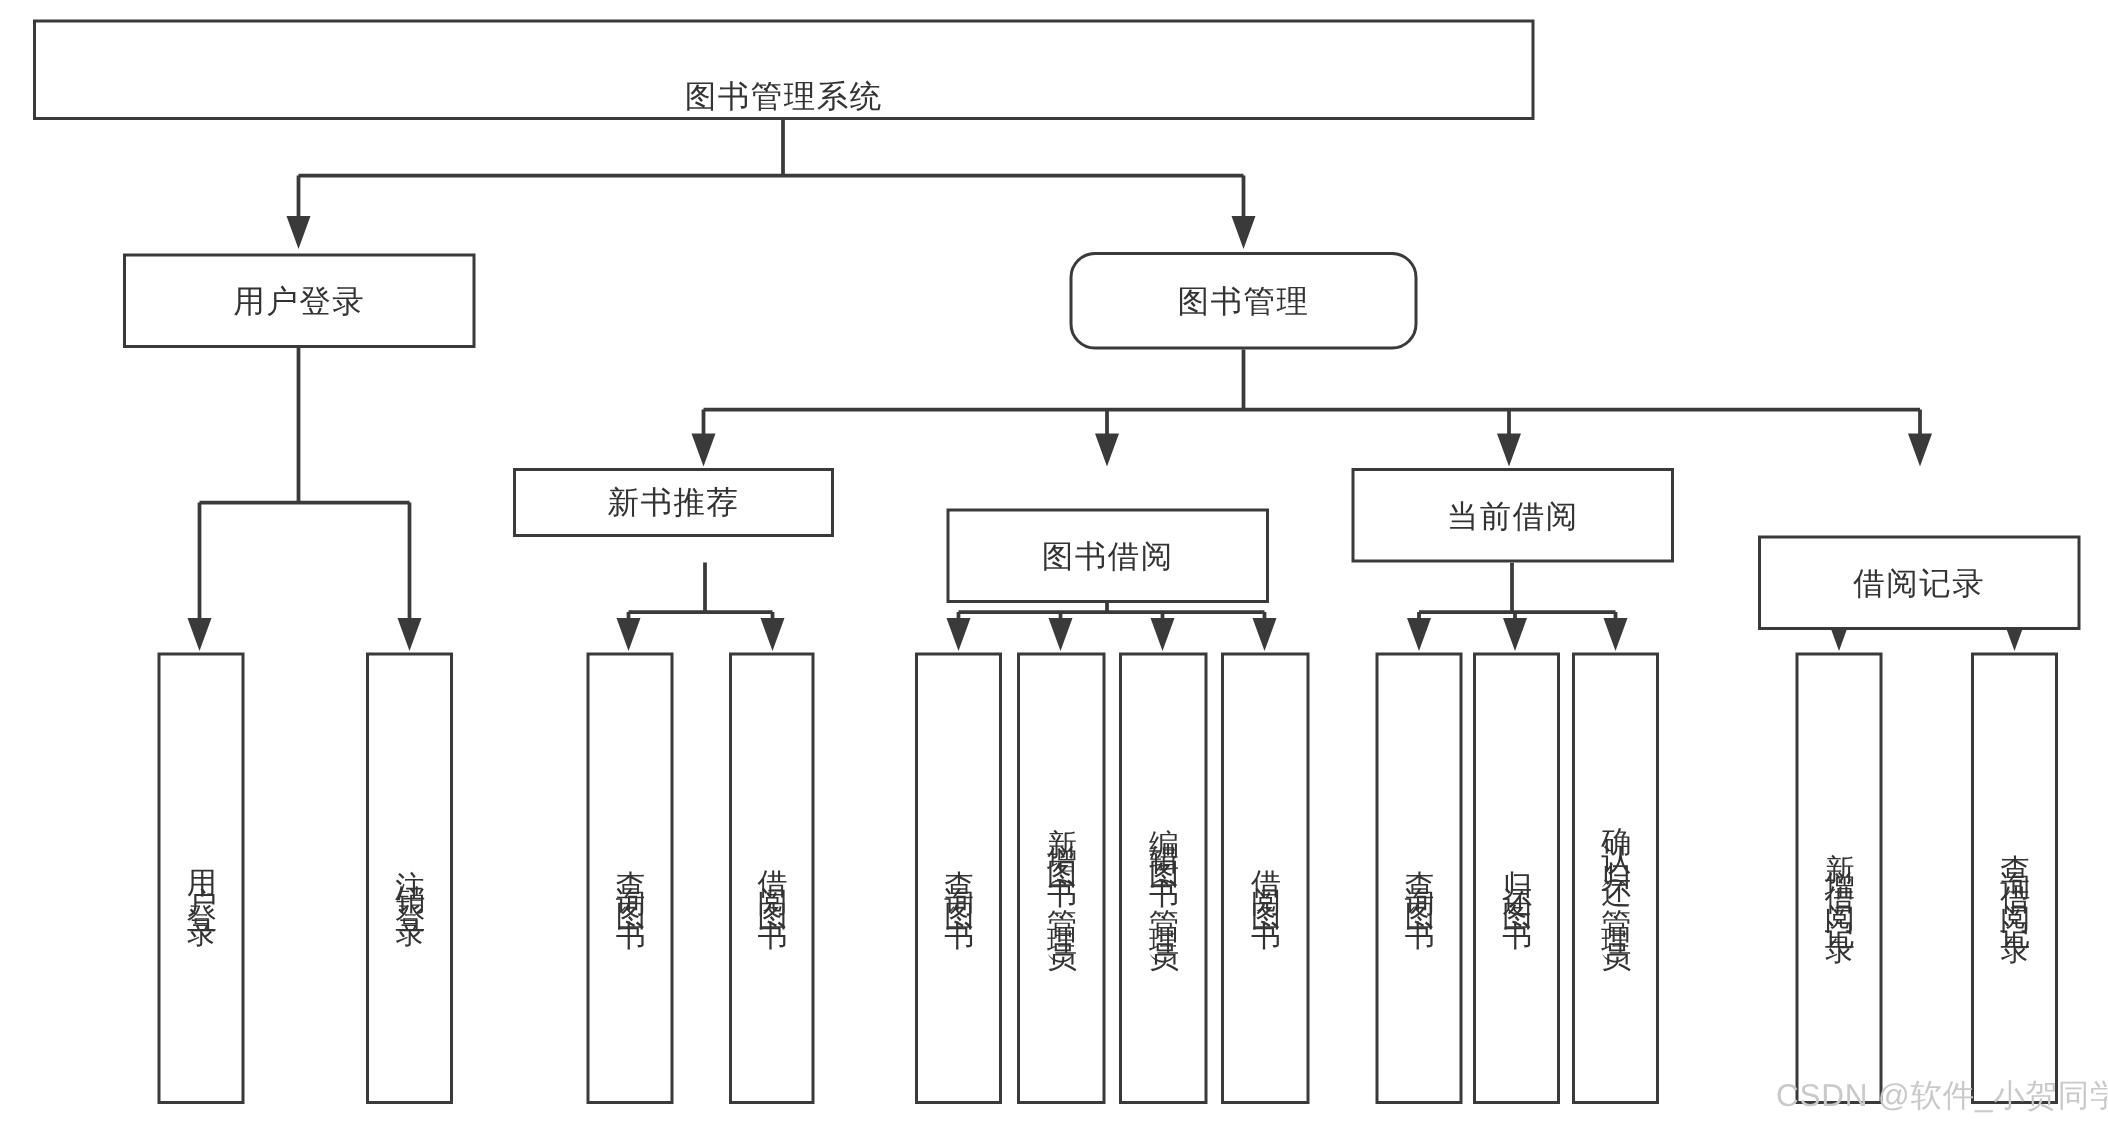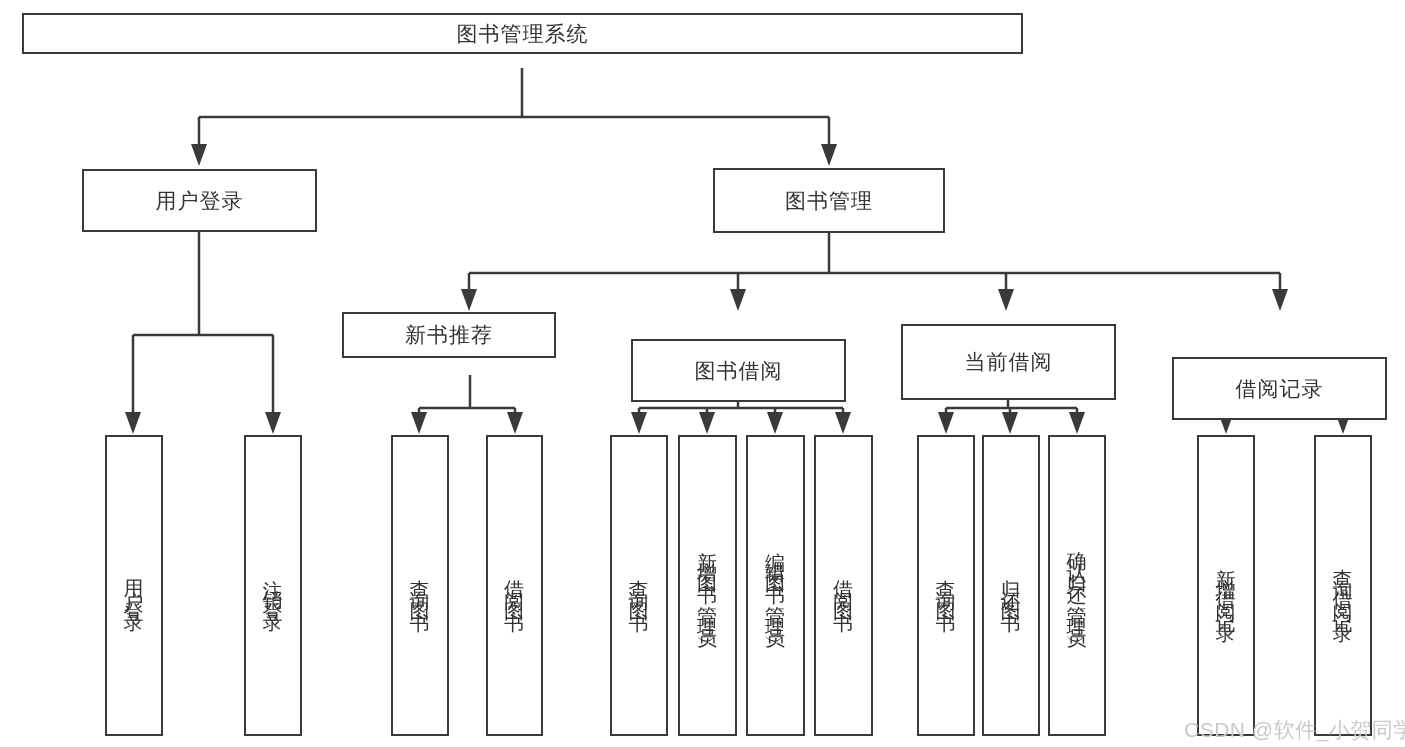--- a/index.html
+++ b/index.html
@@ -57,38 +57,38 @@
              M998,289 H1014 L1006,311 Z M1272,289 H1288 L1280,311 Z
              M125,412 H141 L133,434 Z  M265,412 H281 L273,434 Z
              M411,412 H427 L419,434 Z  M507,412 H523 L515,434 Z
              M631,412 H647 L639,434 Z  M699,412 H715 L707,434 Z
              M767,412 H783 L775,434 Z  M835,412 H851 L843,434 Z
              M938,412 H954 L946,434 Z  M1002,412 H1018 L1010,434 Z
              M1069,412 H1085 L1077,434 Z M1218,412 H1234 L1226,434 Z
              M1335,412 H1351 L1343,434 Z"></path>
   </svg>
 
-  <div class="box hbox" style="left:22px;top:13px;width:1001px;height:41px;">
+  <div class="box hbox" style="left:22px;top:13px;width:1001px;height:67px;align-items:flex-end;">
     <span>图书管理系统</span>
   </div>
 
   <div class="box hbox" style="left:82px;top:169px;width:235px;height:63px;">
     <span>用户登录</span>
   </div>
-  <div class="box hbox" style="left:713px;top:168px;width:232px;height:65px;">
+  <div class="box hbox" style="left:713px;top:168px;width:232px;height:65px;border-radius:17px;">
     <span>图书管理</span>
   </div>
 
   <div class="box hbox" style="left:342px;top:312px;width:214px;height:46px;">
     <span>新书推荐</span>
   </div>
   <div class="box hbox" style="left:631px;top:312px;width:215px;height:63px;margin-top:27px;">
     <span>图书借阅</span>
   </div>
-  <div class="box hbox" style="left:901px;top:324px;width:215px;height:76px;">
+  <div class="box hbox" style="left:901px;top:312px;width:215px;height:63px;">
     <span>当前借阅</span>
   </div>
   <div class="box hbox" style="left:1172px;top:312px;width:215px;height:63px;margin-top:45px;">
     <span>借阅记录</span>
   </div>
 
   <div class="box vbox" style="left:105px;width:58px;">
     <span>用户登录</span>
   </div>
   <div class="box vbox" style="left:244px;width:58px;">

